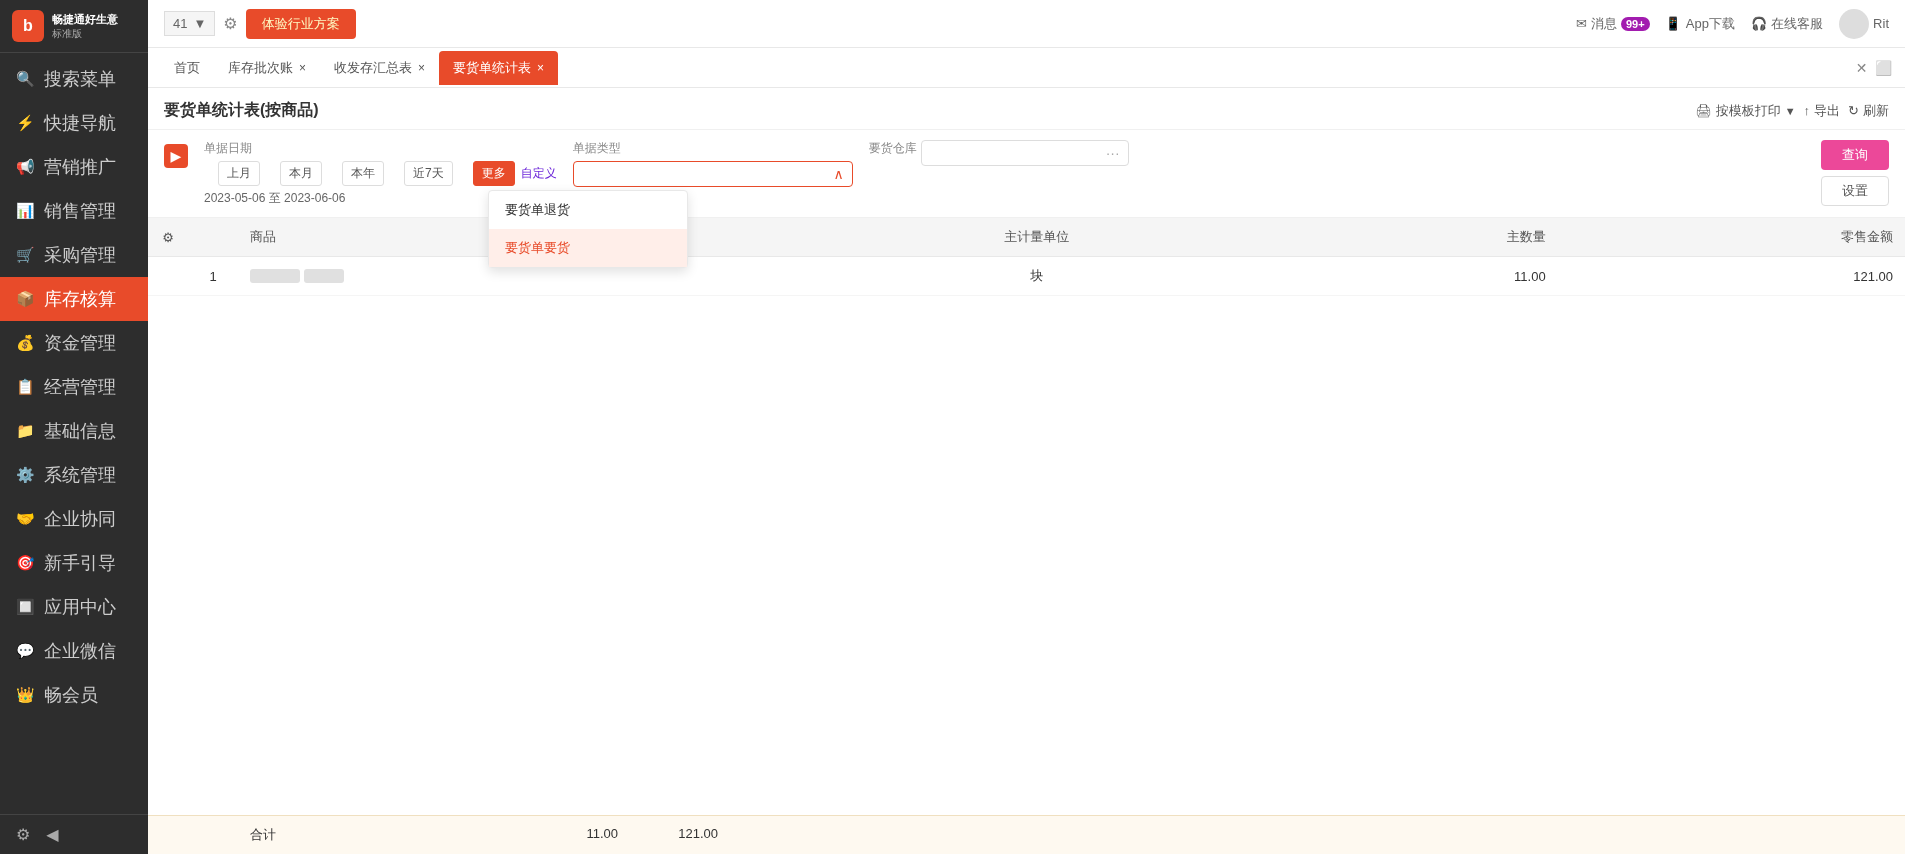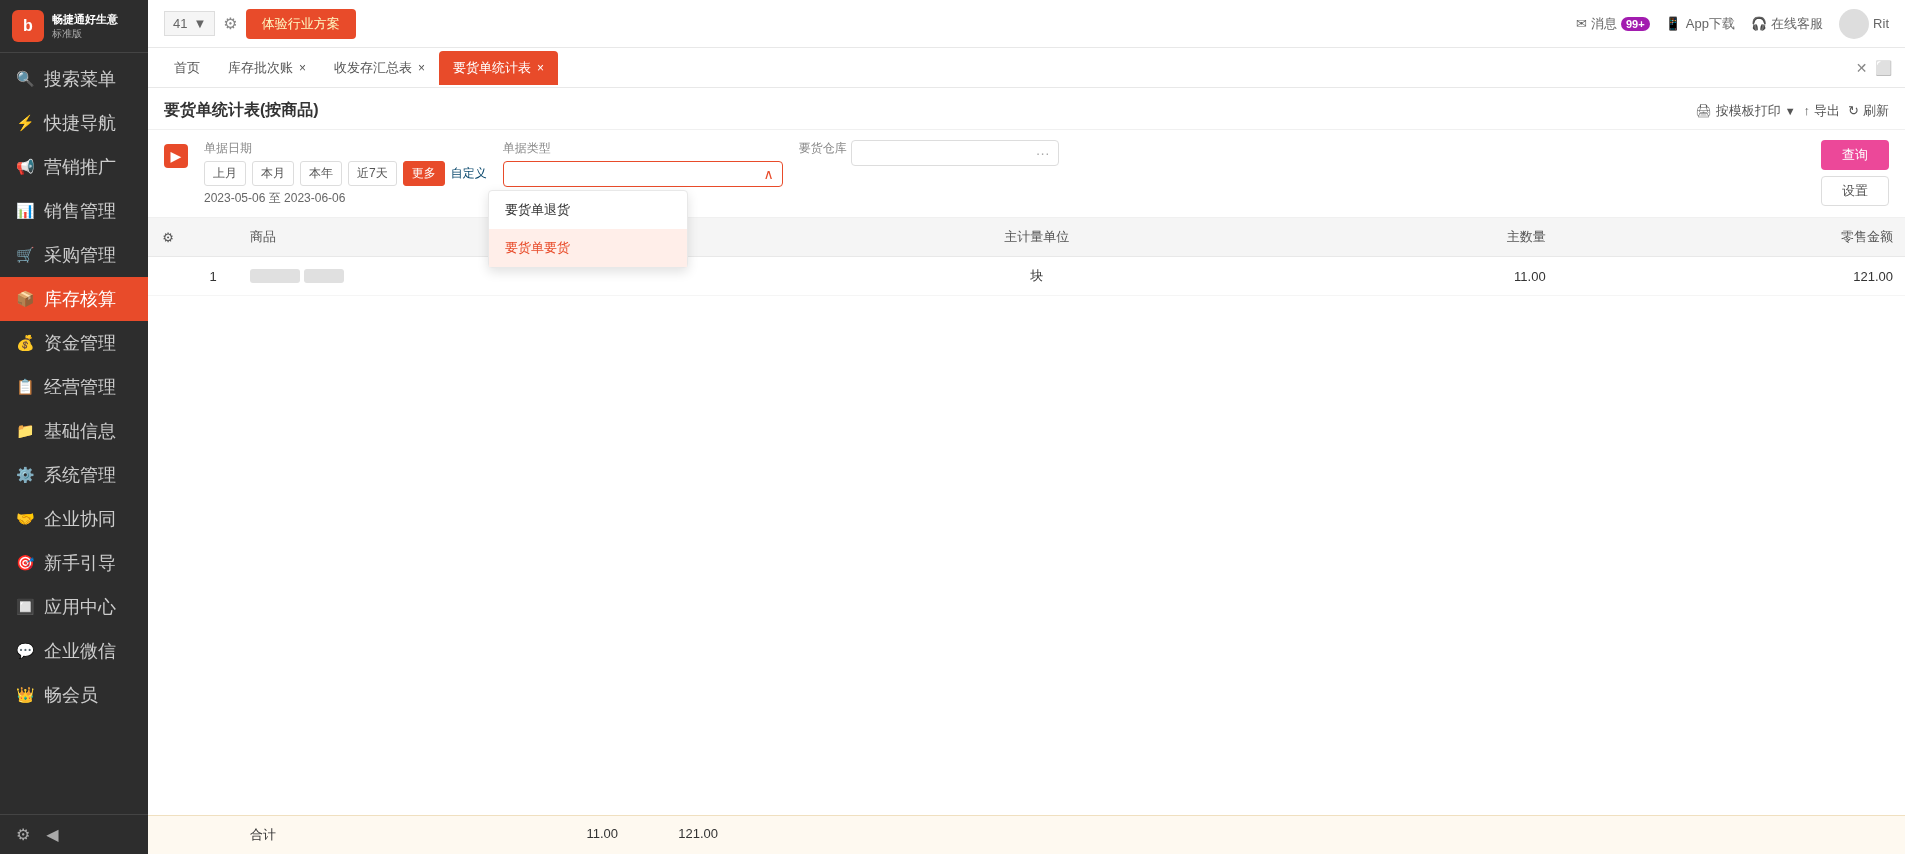--- a/index.html
+++ b/index.html
@@ -202,27 +202,28 @@
     .filter-label { font-size: 12px; color: #888; }
     .date-filter { display: flex; align-items: center; gap: 6px; }
     .date-btn {
       padding: 3px 8px;
       border: 1px solid #ddd;
       border-radius: 3px;
       background: white;
       cursor: pointer;
       font-size: 12px;
       color: #555;
+      margin-left: 14px;
     }
     .date-btn.active-more {
       background: #e84b2a;
       color: white;
       border-color: #e84b2a;
     }
-    .date-custom { color: #0c4a6e; font-size: 12px; cursor: pointer; }
+    .date-custom { color: #6d28d9; font-size: 12px; cursor: pointer; }
     .date-range { font-size: 12px; color: #666; }
 
     .filter-type-field { display: flex; flex-direction: column; gap: 4px; min-width: 280px; }
     .filter-type-input-wrap {
       display: flex;
       align-items: center;
       border: 1px solid #e84b2a;
       border-radius: 4px;
       padding: 4px 8px;
       min-width: 280px;

